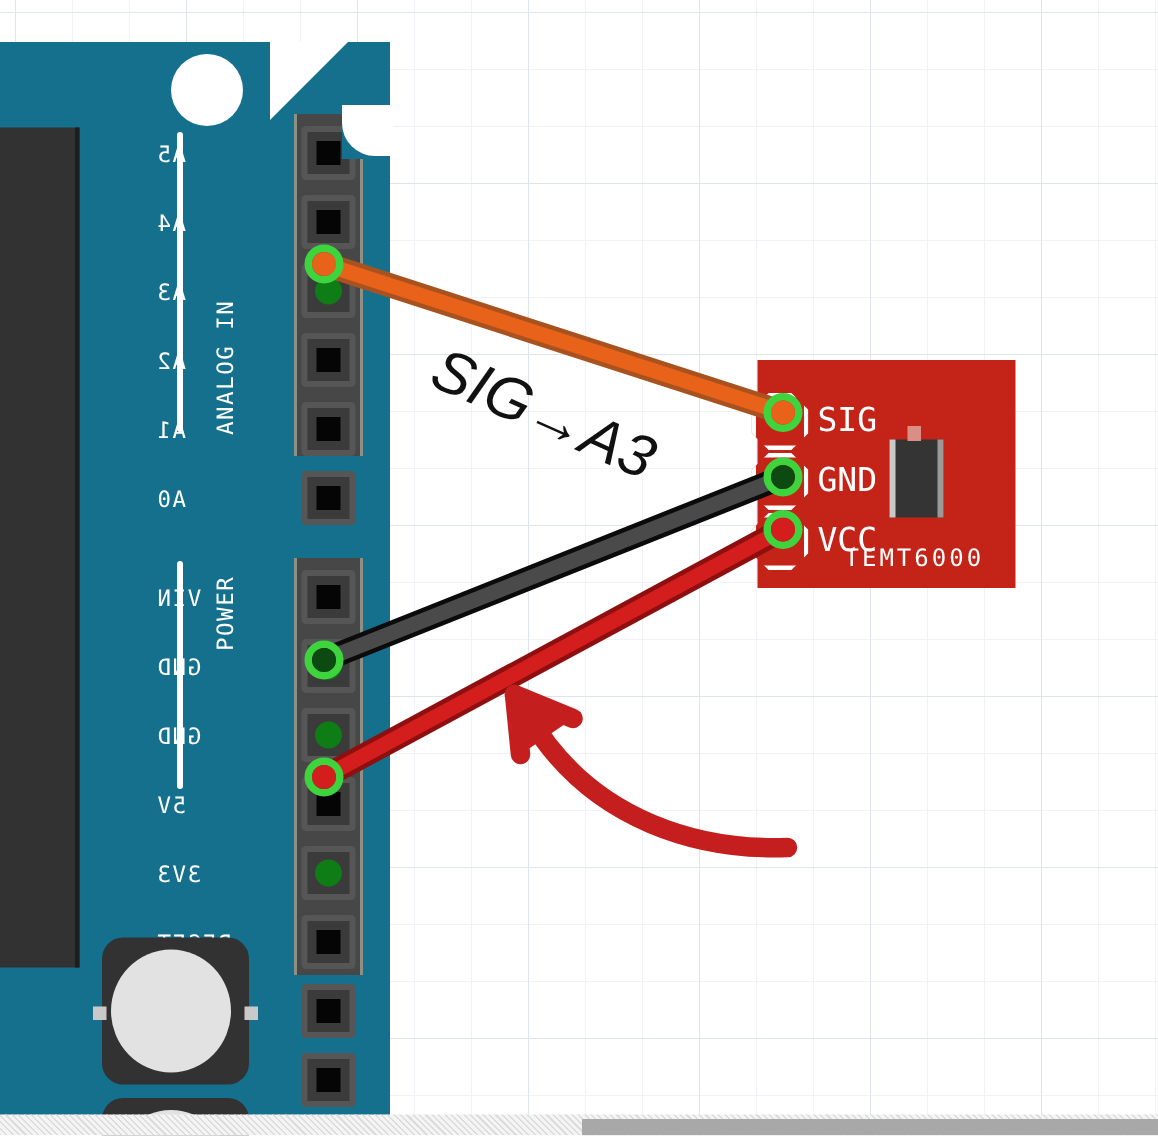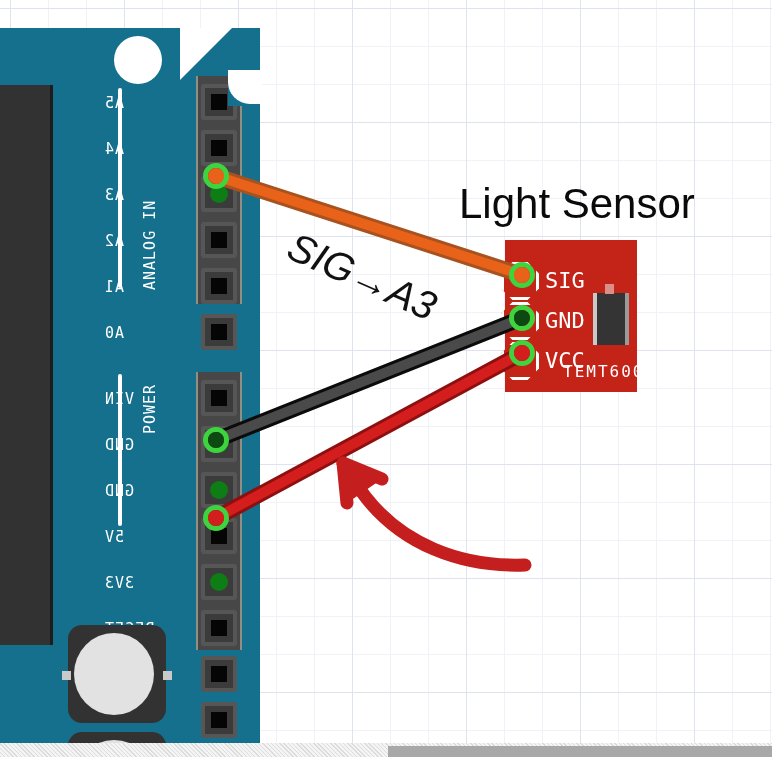--- a/index.html
+++ b/index.html
@@ -214,21 +214,21 @@
   #capacitor-1 .cap-tab.left  { left: -6px; top: 46px; }
   #capacitor-1 .cap-tab.right { right: -6px; top: 46px; }
   #capacitor-2 { left: 68px; top: 732px; width: 98px; height: 98px; }
   #capacitor-2 .cap-top { left: 6px; top: 8px; width: 80px; height: 82px; }
 
   
   #light-sensor-board {
     position: absolute;
     left: 505px;
     top: 240px;
-    width: 132px;
+    width: 172px;
     height: 152px;
     background: #c42417;
     z-index: 6;
   }
   .sensor-pad {
     position: absolute;
     left: -4px;
     width: 38px;
     height: 38px;
     box-sizing: border-box;
@@ -495,21 +495,20 @@
         <div class="core" style="background: rgb(212, 29, 29);"></div>
       </div>
       <div class="conn-ring" style="left: 203px; top: 505px;">
         <div class="core" style="background: rgb(212, 29, 29); left: 0px; top: 0px; width: 16px; height: 16px;"></div>
       </div>
       <div class="conn-ring" style="left: 509px; top: 340px;">
         <div class="core" style="background: rgb(212, 29, 29); left: 0px; top: 0px; width: 16px; height: 16px;"></div>
       </div>
     </div>
 
-  <div id="title-light-sensor">Light Sensor</div>
 
   <div id="label-sig-a3">SIG→A3</div>
 
   <svg id="annotation-arrow" viewBox="0 0 230 130" xmlns="http://www.w3.org/2000/svg">
     <path d="M 205 110 C 150 112, 75 95, 32 22" fill="none" stroke="#c41e1e" stroke-width="13" stroke-linecap="round"></path>
     <path d="M 23 8 L 27 48 L 62 24 Z" fill="#c41e1e"></path>
     <path d="M 23 8 L 27 48" stroke="#c41e1e" stroke-width="13" stroke-linecap="round" fill="none"></path>
     <path d="M 23 8 L 62 24" stroke="#c41e1e" stroke-width="13" stroke-linecap="round" fill="none"></path>
   </svg>
 

